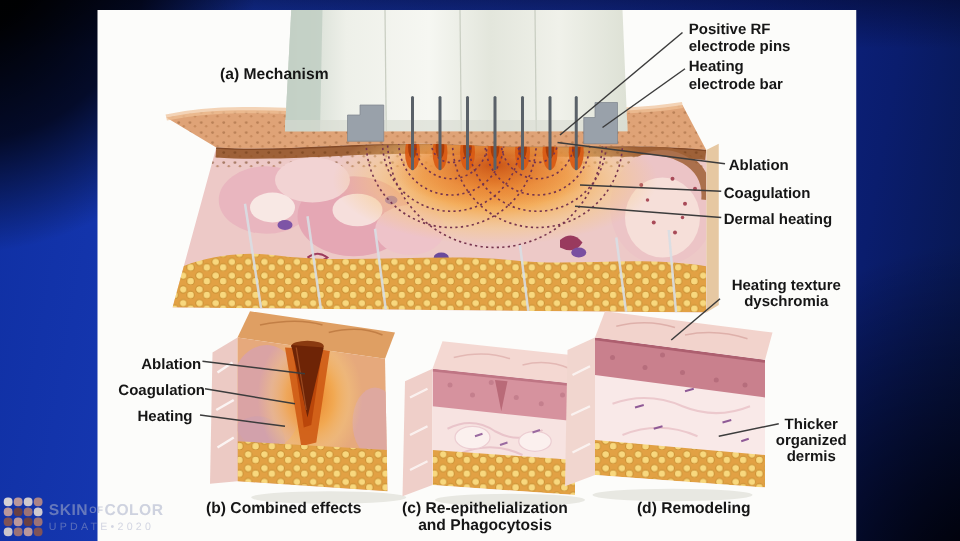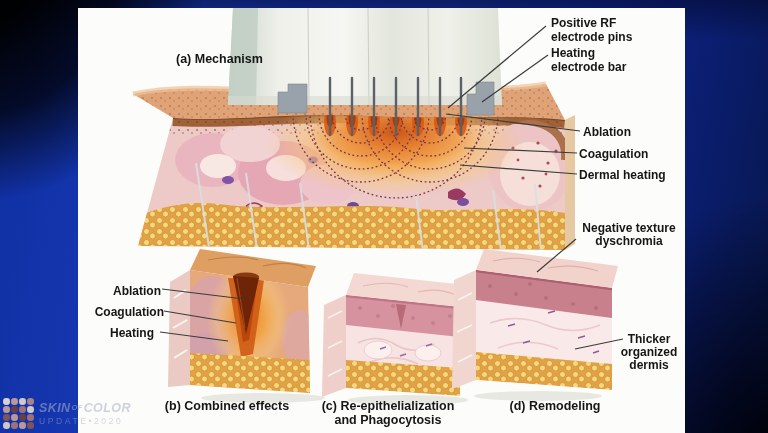--- a/index.html
+++ b/index.html
@@ -32,21 +32,21 @@
   #lbl-hea-b{left:0;top:319px;width:76px;}
   #cap-b{left:70px;top:392px;width:158px;font-size:12.5px;}
   #cap-c{left:231px;top:392px;width:158px;font-size:12.5px;line-height:13.5px;text-align:center;}
   #cap-d{left:399px;top:392px;width:156px;font-size:12.5px;}
   #lbl-impr{left:494px;top:214px;width:114px;line-height:13px;}
   #lbl-thic{left:519px;top:325px;width:104px;line-height:13px;}
   
   #logo{position:absolute;left:3px;bottom:3px;display:flex;gap:4px;align-items:center;z-index:5;}
   #logo .dots{display:grid;grid-template-columns:repeat(4,8px);grid-auto-rows:8px;}
   #logo .dot{width:6.5px;height:6.5px;border-radius:50%;opacity:.92;}
-  #logo .l1{font-weight:700;font-size:12.5px;letter-spacing:.4px;color:rgba(168,174,200,.55);line-height:12px;font-style:italic;}
+  #logo .l1{font-weight:700;font-size:12.5px;letter-spacing:.4px;color:rgba(168,174,200,.55);line-height:12px;}
   #logo .of{font-size:7.5px;margin:0 1px;position:relative;top:-2px;}
   #logo .l2{font-weight:400;font-size:8.5px;letter-spacing:2.6px;color:rgba(168,174,200,.48);line-height:10px;}
 </style>
 </head>
 <body>
 
 <div id="panel">
 
   <svg width="607" height="425" viewBox="0 0 607 425">
     <defs>
@@ -339,21 +339,21 @@
   <div class="lbl rgt" id="lbl-hea-b">Heating</div>
 
   <div class="lbl ctr" id="cap-b">(b) Combined effects</div>
   <div class="lbl ctr" id="cap-c">
     <span class="line">(c) Re-epithelialization</span>
     <span class="line">and Phagocytosis</span>
   </div>
   <div class="lbl ctr" id="cap-d">(d) Remodeling</div>
 
   <div class="lbl ctr" id="lbl-impr">
-    <span class="line">Negative texture</span>
+    <span class="line">Heating texture</span>
     <span class="line">dyschromia</span>
   </div>
   <div class="lbl ctr" id="lbl-thic">
     <span class="line">Thicker</span>
     <span class="line">organized</span>
     <span class="line">dermis</span>
   </div>
 </div>
 
 <div id="logo">

